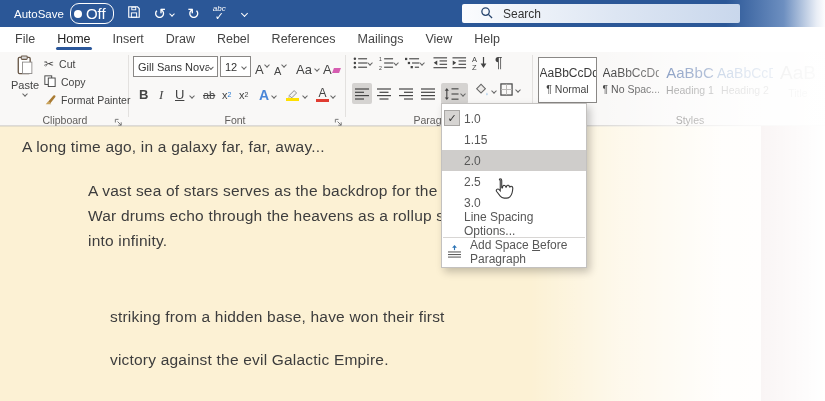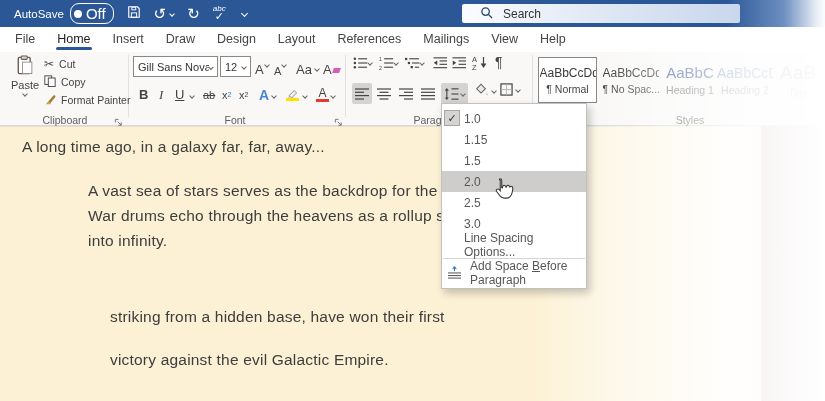--- a/index.html
+++ b/index.html
@@ -123,22 +123,21 @@
       </span>
       <input placeholder="Search" style="">
     </div>
   </div>
 
   <div class="tabrow">
     <span class="tab">File</span>
     <span class="tab active">Home</span>
     <span class="tab">Insert</span>
     <span class="tab">Draw</span>
-    <span class="tab">Design</span>
-    <span class="tab">Layout</span>
+    <span class="tab">Rebel</span>
     <span class="tab">References</span>
     <span class="tab">Mailings</span>
     <span class="tab">View</span>
     <span class="tab">Help</span>
   </div>
 
   <div class="ribbon">
     <div class="vsep" style="left:128px"></div>
     <div class="vsep" style="left:345px"></div>
     <div class="vsep" style="left:532px"></div>
@@ -416,23 +415,20 @@
   <div class="fade fade-ribbon"></div>
   <div class="fade fade-doc"></div>
 
   <div class="menu">
     <div class="mrow">
       <span class="mcheck">✓</span>
       <span>1.0</span>
     </div>
     <div class="mrow">
         <span>1.15</span>
-      </div>
-    <div class="mrow">
-        <span>1.5</span>
       </div>
     <div class="mrow hover">
         <span>2.0</span>
       </div>
     <div class="mrow">
         <span>2.5</span>
       </div>
     <div class="mrow">
         <span>3.0</span>
       </div>

